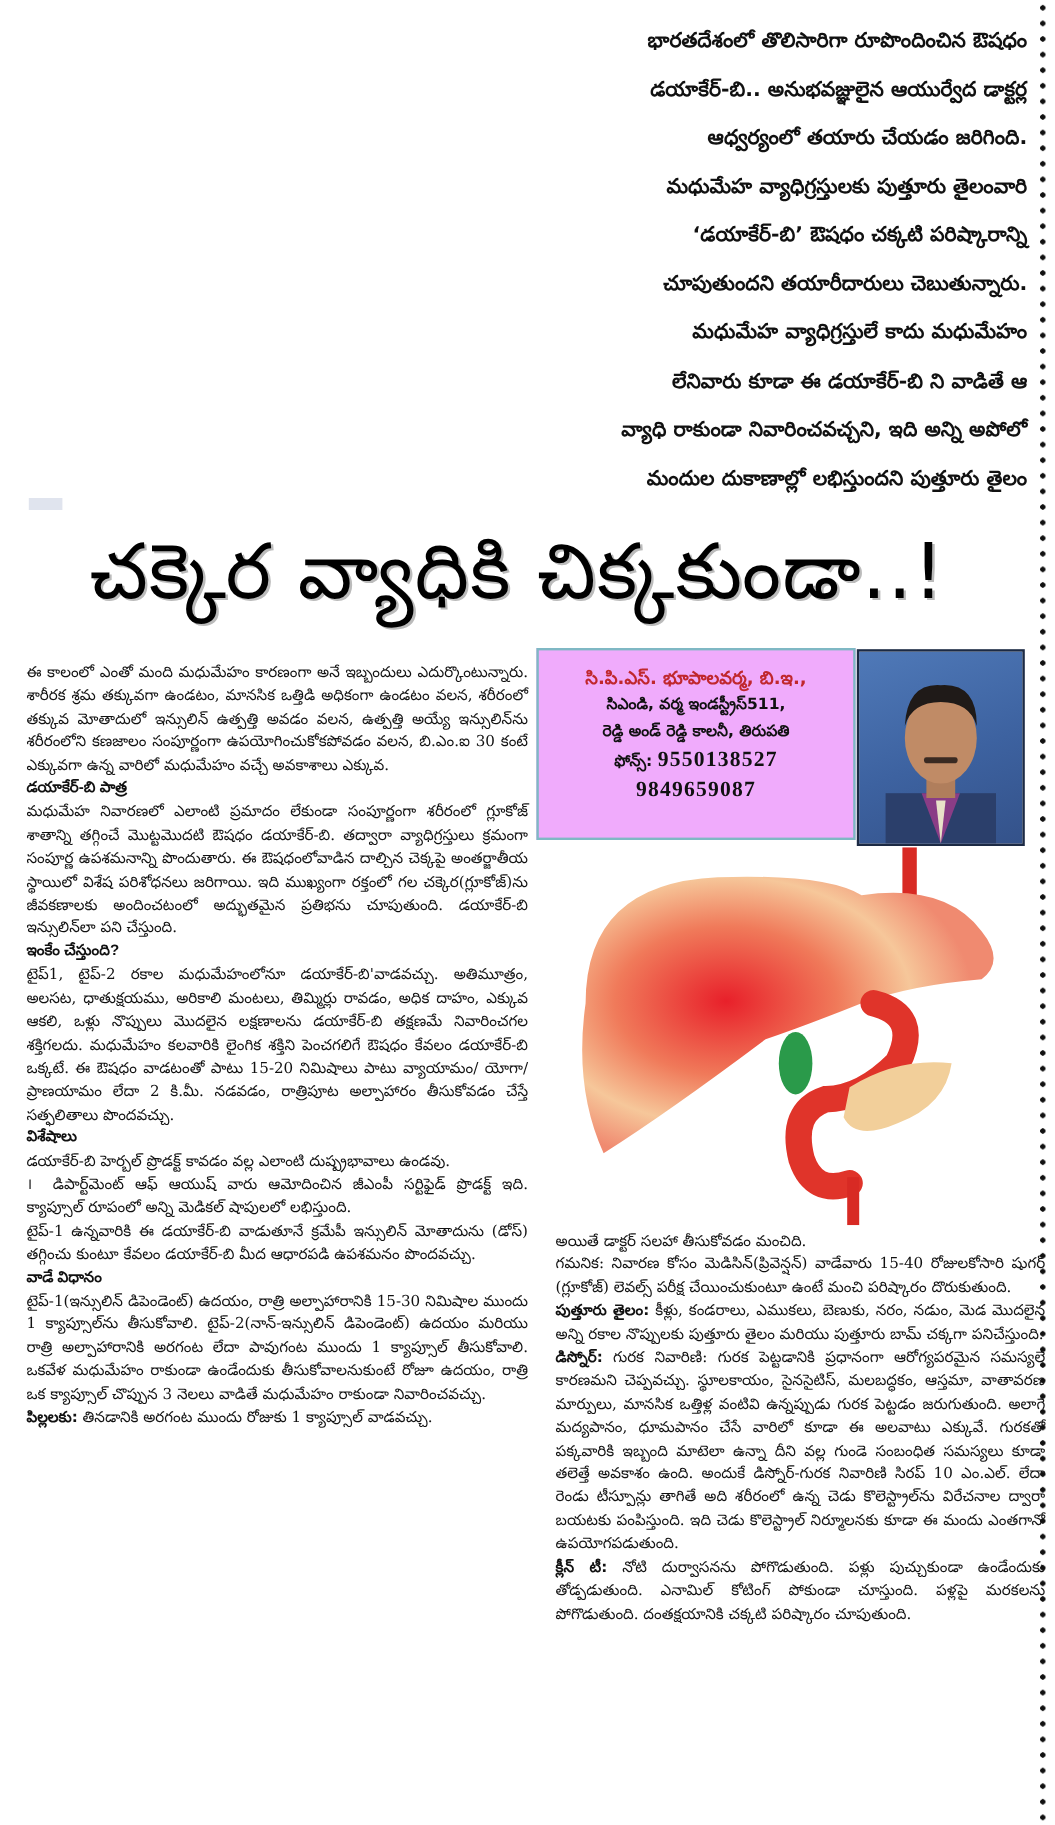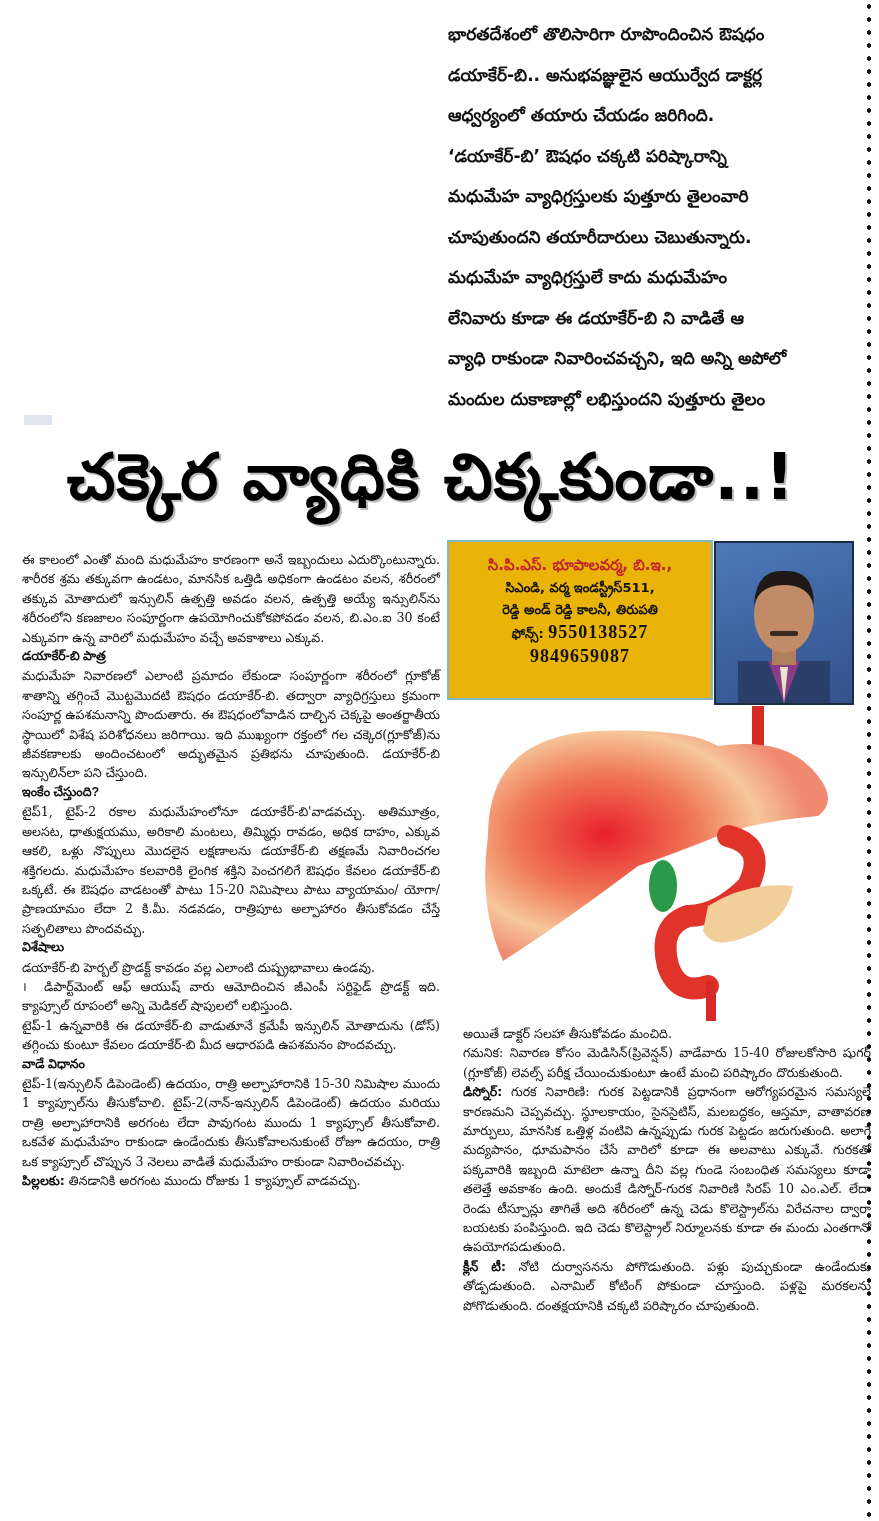--- a/index.html
+++ b/index.html
@@ -1,56 +1,56 @@
 <!DOCTYPE html>
 <html><head>
 <meta charset="utf-8">
 <style>
   html, body { margin: 0; padding: 0; background: #ffffff; }
   body { width: 879px; height: 1521px; position: relative; overflow: hidden;
          font-family: "DejaVu Sans", "Liberation Sans", sans-serif; color: #111; }
   .dotted-rule { position: absolute; left: 866px; top: 0; width: 6px; height: 1521px;
     background-image: radial-gradient(circle, #111 2px, transparent 2.4px);
     background-size: 6px 13px; background-repeat: repeat-y; }
-  .intro { position: absolute; left: 448px; top: 14px; width: 428px; text-align: left;
+  .intro { position: absolute; left: 428px; top: 14px; width: 428px; text-align: right;
     font-family: "DejaVu Sans", sans-serif; font-weight: bold; font-size: 17px; line-height: 40.5px; }
   .intro p { margin: 0; }
   .headline { position: absolute; left: 0; top: 432px; width: 862px; text-align: center;
-    font-family: "DejaVu Sans", sans-serif; font-weight: 700; font-size: 64px; line-height: 90px;
+    font-family: "DejaVu Sans", sans-serif; font-weight: 400; font-size: 64px; line-height: 90px;
     color: #000; letter-spacing: 1px; text-shadow: 2px 2px 0 #bbb; }
   .tag { position: absolute; left: 24px; top: 415px; width: 28px; height: 10px; background: #e0e4ee; }
   .col-left { position: absolute; left: 22px; top: 550px; width: 418px;
     font-family: "DejaVu Serif", "Liberation Serif", serif; font-size: 12.6px; line-height: 19.4px; text-align: justify; }
   .col-left p, .col-right p { margin: 0; }
   .subhead { font-family: Liberation Sans, sans-serif; font-weight: bold; font-size: 12.6px; }
   .bullet { display: inline-block; width: 22px; }
   .bold-lead { font-family: "DejaVu Sans", sans-serif; font-weight: bold; }
   .author-box { position: absolute; left: 447px; top: 540px; width: 266px; height: 160px;
-    background: #eab308; border: 2px solid #7fb8c4; box-sizing: border-box; text-align: center; }
+    background: #f0abfc; border: 2px solid #7fb8c4; box-sizing: border-box; text-align: center; }
   .author-name { color: #c0272d; font-weight: bold; font-size: 15px; margin-top: 14px; }
   .author-line { font-weight: bold; font-size: 13px; line-height: 22px; }
   .phone { font-family: Liberation Serif, serif; font-weight: bold; font-size: 18px; letter-spacing: 1px; }
   .photo { position: absolute; left: 714px; top: 541px; width: 140px; height: 164px;
     border: 2px solid #1c2a44; box-sizing: border-box; overflow: hidden;
     background: linear-gradient(160deg, #4f79b8 0%, #3d62a0 55%, #34528a 100%); }
   .liver { position: absolute; left: 458px; top: 706px; width: 395px; height: 315px; background: #fff; }
   .col-right { position: absolute; left: 449px; top: 1024px; width: 408px;
     font-family: "DejaVu Serif", "Liberation Serif", serif; font-size: 12.6px; line-height: 19.4px; text-align: justify; margin-left: 14px; }
 </style>
 </head>
 <body>
 
 <div class="dotted-rule"></div>
 
 <div class="intro">
   <p>భారతదేశంలో తొలిసారిగా రూపొందించిన ఔషధం</p>
   <p>డయాకేర్-బి.. అనుభవజ్ఞులైన ఆయుర్వేద డాక్టర్ల</p>
   <p>ఆధ్వర్యంలో తయారు చేయడం జరిగింది.</p>
+  <p>మధుమేహ వ్యాధిగ్రస్తులకు పుత్తూరు తైలంవారి</p>
   <p>‘డయాకేర్-బి’ ఔషధం చక్కటి పరిష్కారాన్ని</p>
-  <p>మధుమేహ వ్యాధిగ్రస్తులకు పుత్తూరు తైలంవారి</p>
   <p>చూపుతుందని తయారీదారులు చెబుతున్నారు.</p>
   <p>మధుమేహ వ్యాధిగ్రస్తులే కాదు మధుమేహం</p>
   <p>లేనివారు కూడా ఈ డయాకేర్-బి ని వాడితే ఆ</p>
   <p>వ్యాధి రాకుండా నివారించవచ్చని, ఇది అన్ని అపోలో</p>
   <p>మందుల దుకాణాల్లో లభిస్తుందని పుత్తూరు తైలం</p>
 </div>
 
 <div class="tag"></div>
 <div class="headline">చక్కెర వ్యాధికి చిక్కకుండా..!</div>
 
@@ -104,15 +104,16 @@
     <ellipse cx="205" cy="180" rx="14" ry="26" fill="#2a9a4a"></ellipse>
     <path d="M270 130 Q310 140 290 180 Q260 210 230 210 Q200 220 210 260 Q220 290 250 280" stroke="#e0342a" stroke-width="22" fill="none" stroke-linecap="round"></path>
     <path d="M250 200 Q290 175 335 180 Q330 215 290 230 Q255 245 245 225 Z" fill="#f2cf9a"></path>
     <rect x="248" y="275" width="10" height="40" fill="#d82a24"></rect>
   </svg>
 </div>
 
 <div class="col-right">
   <p>అయితే డాక్టర్ సలహా తీసుకోవడం మంచిది.</p>
   <p>గమనిక: నివారణ కోసం మెడిసిన్(ప్రివెన్షన్) వాడేవారు 15-40 రోజులకోసారి షుగర్ (గ్లూకోజ్) లెవల్స్ పరీక్ష చేయించుకుంటూ ఉంటే మంచి పరిష్కారం దొరుకుతుంది.</p>
+  <p><span class="bold-lead">పుత్తూరు తైలం:</span><span> కీళ్లు, కండరాలు, ఎముకలు, బెణుకు, నరం, నడుం, మెడ మొదలైన అన్ని రకాల నొప్పులకు పుత్తూరు తైలం మరియు పుత్తూరు బామ్ చక్కగా పనిచేస్తుంది.</span></p>
   <p><span class="bold-lead">డిస్నోర్:</span><span> గురక నివారిణి: గురక పెట్టడానికి ప్రధానంగా ఆరోగ్యపరమైన సమస్యలే కారణమని చెప్పవచ్చు. స్థూలకాయం, సైనసైటిస్, మలబద్ధకం, ఆస్తమా, వాతావరణ మార్పులు, మానసిక ఒత్తిళ్ల వంటివి ఉన్నప్పుడు గురక పెట్టడం జరుగుతుంది. అలాగే మద్యపానం, ధూమపానం చేసే వారిలో కూడా ఈ అలవాటు ఎక్కువే. గురకతో పక్కవారికి ఇబ్బంది మాటెలా ఉన్నా దీని వల్ల గుండె సంబంధిత సమస్యలు కూడా తలెత్తే అవకాశం ఉంది. అందుకే డిస్నోర్-గురక నివారిణి సిరప్ 10 ఎం.ఎల్. లేదా రెండు టీస్పూన్లు తాగితే అది శరీరంలో ఉన్న చెడు కొలెస్ట్రాల్‌ను విరేచనాల ద్వారా బయటకు పంపిస్తుంది. ఇది చెడు కొలెస్ట్రాల్ నిర్మూలనకు కూడా ఈ మందు ఎంతగానో ఉపయోగపడుతుంది.</span></p>
   <p><span class="bold-lead">క్లీన్ టీ:</span><span> నోటి దుర్వాసనను పోగొడుతుంది. పళ్లు పుచ్చుకుండా ఉండేందుకు తోడ్పడుతుంది. ఎనామిల్ కోటింగ్ పోకుండా చూస్తుంది. పళ్లపై మరకలను పోగొడుతుంది. దంతక్షయానికి చక్కటి పరిష్కారం చూపుతుంది.</span></p>
 </div>
 
 </body></html>

